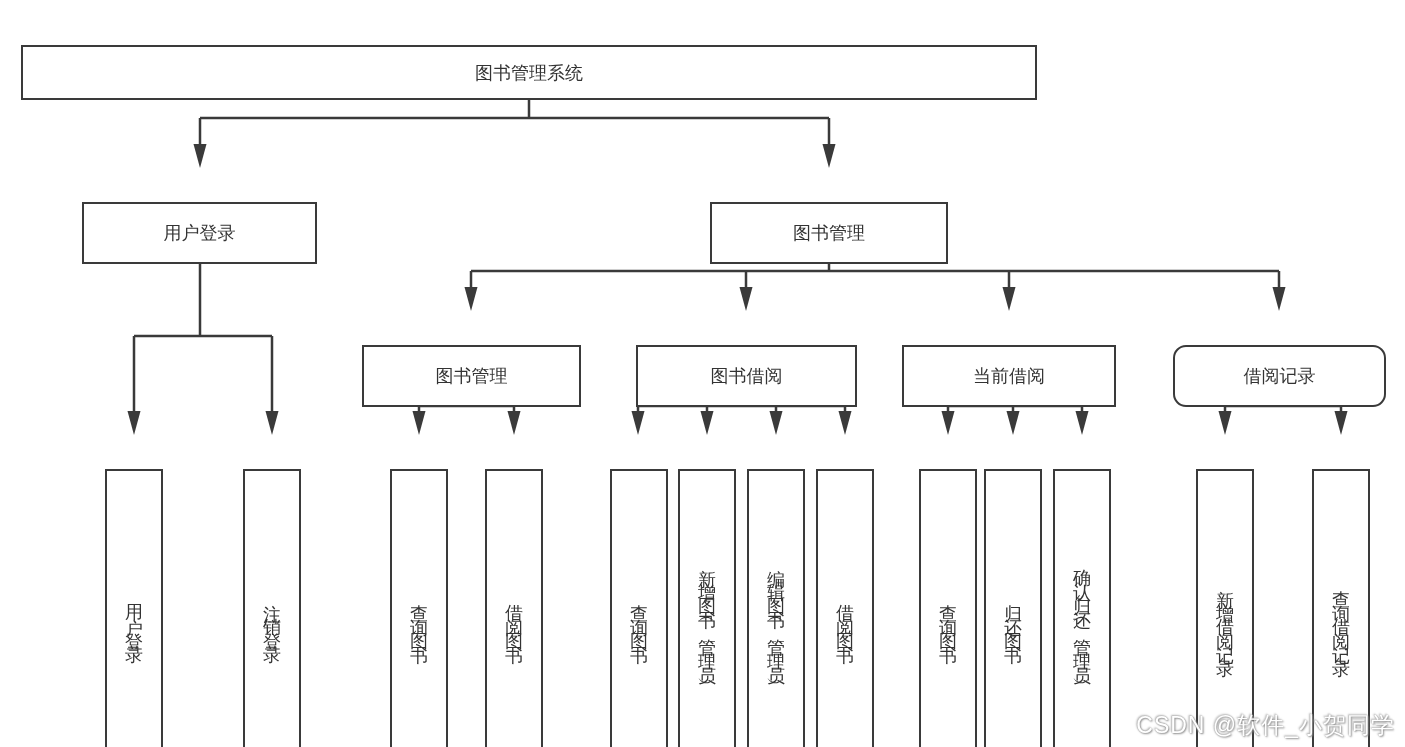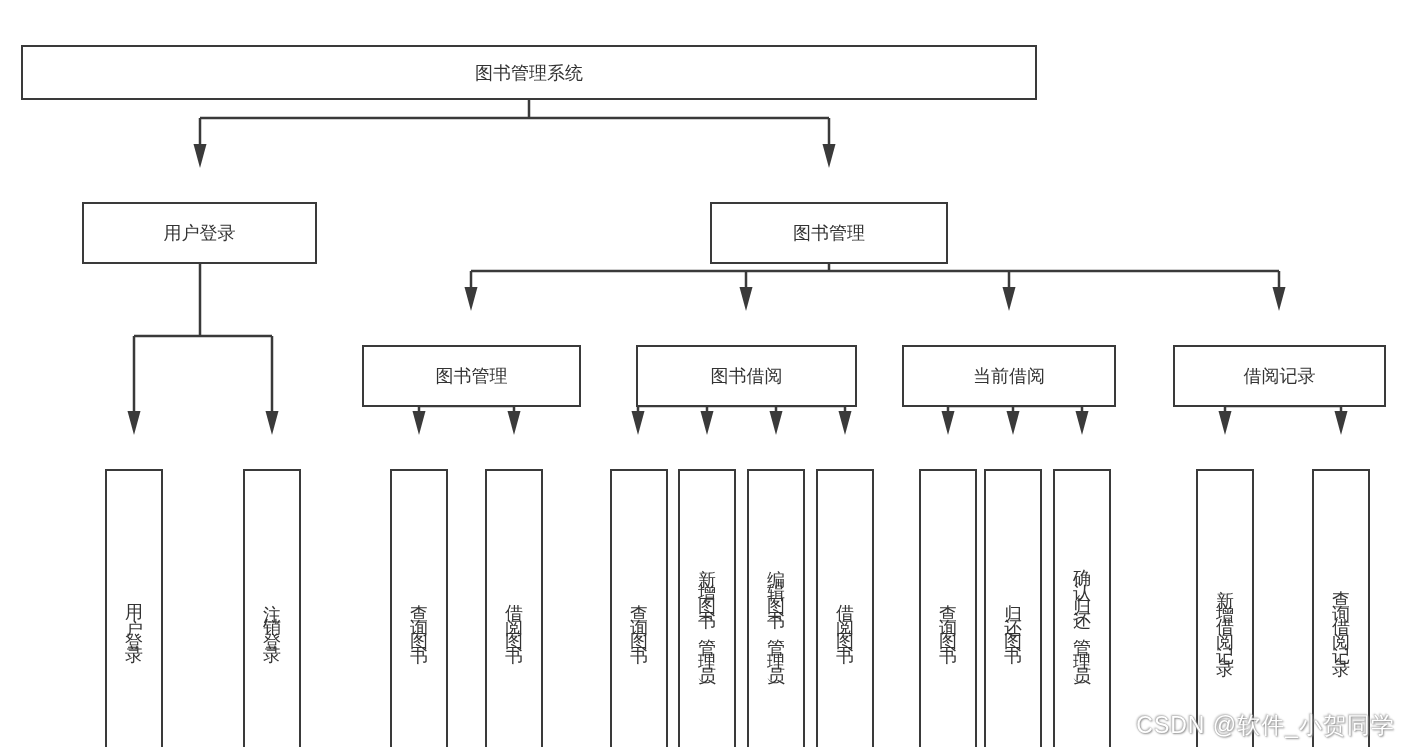--- a/index.html
+++ b/index.html
@@ -105,21 +105,21 @@
   </svg>
 
   <div class="box" style="left:21px; top:13px; width:1016px; height:55px;">图书管理系统</div>
 
   <div class="box" style="left:82px; top:170px; width:235px; height:62px;">用户登录</div>
   <div class="box" style="left:710px; top:170px; width:238px; height:62px;">图书管理</div>
 
   <div class="box" style="left:362px; top:313px; width:219px; height:62px;">图书管理</div>
   <div class="box" style="left:636px; top:313px; width:221px; height:62px;">图书借阅</div>
   <div class="box" style="left:902px; top:313px; width:214px; height:62px;">当前借阅</div>
-  <div class="box" style="left:1173px; top:313px; width:213px; height:62px;">借阅记录</div>
+  <div class="box" style="left:1173px; top:313px; width:213px; height:62px;border-radius:13px;">借阅记录</div>
 
   <div class="box leaf" style="left:105px;">用户登录</div>
   <div class="box leaf" style="left:243px;">注销登录</div>
 
   <div class="box leaf" style="left:390px;">查询图书</div>
   <div class="box leaf" style="left:485px;">借阅图书</div>
 
   <div class="box leaf" style="left:610px;">查询图书</div>
   <div class="box leaf" style="left:678px;">新增图书（管理员）</div>
   <div class="box leaf" style="left:747px;">编辑图书（管理员）</div>

